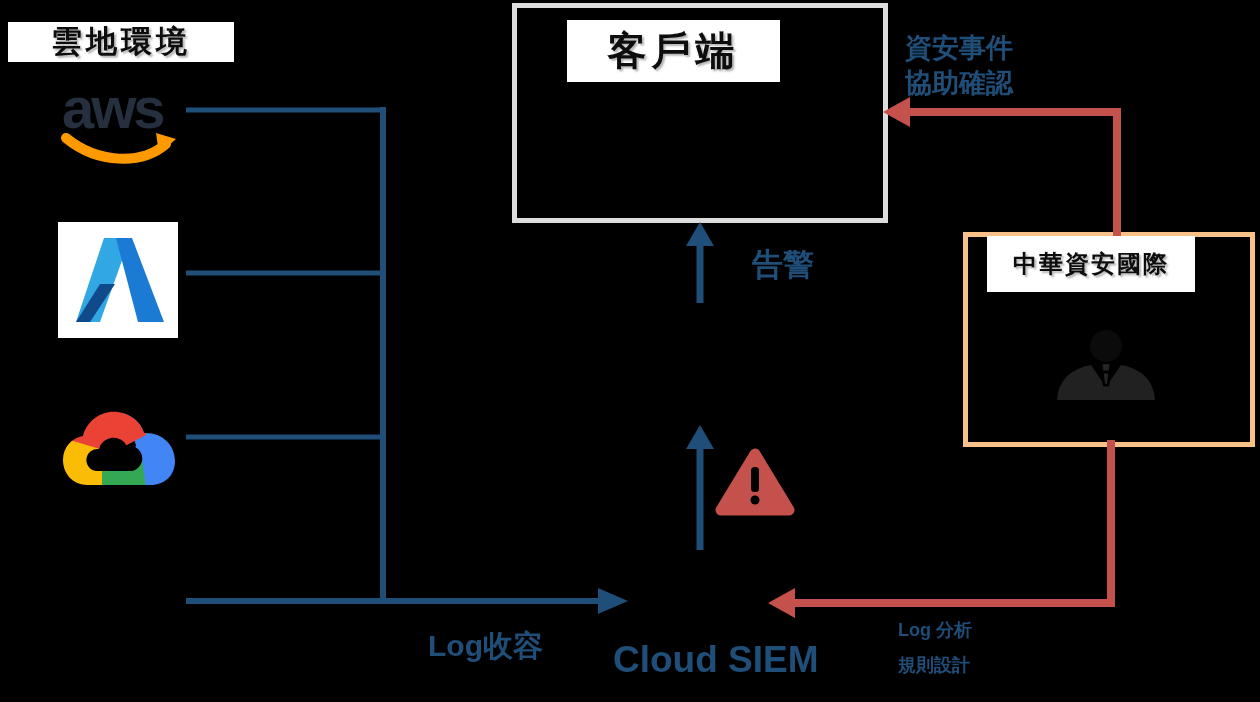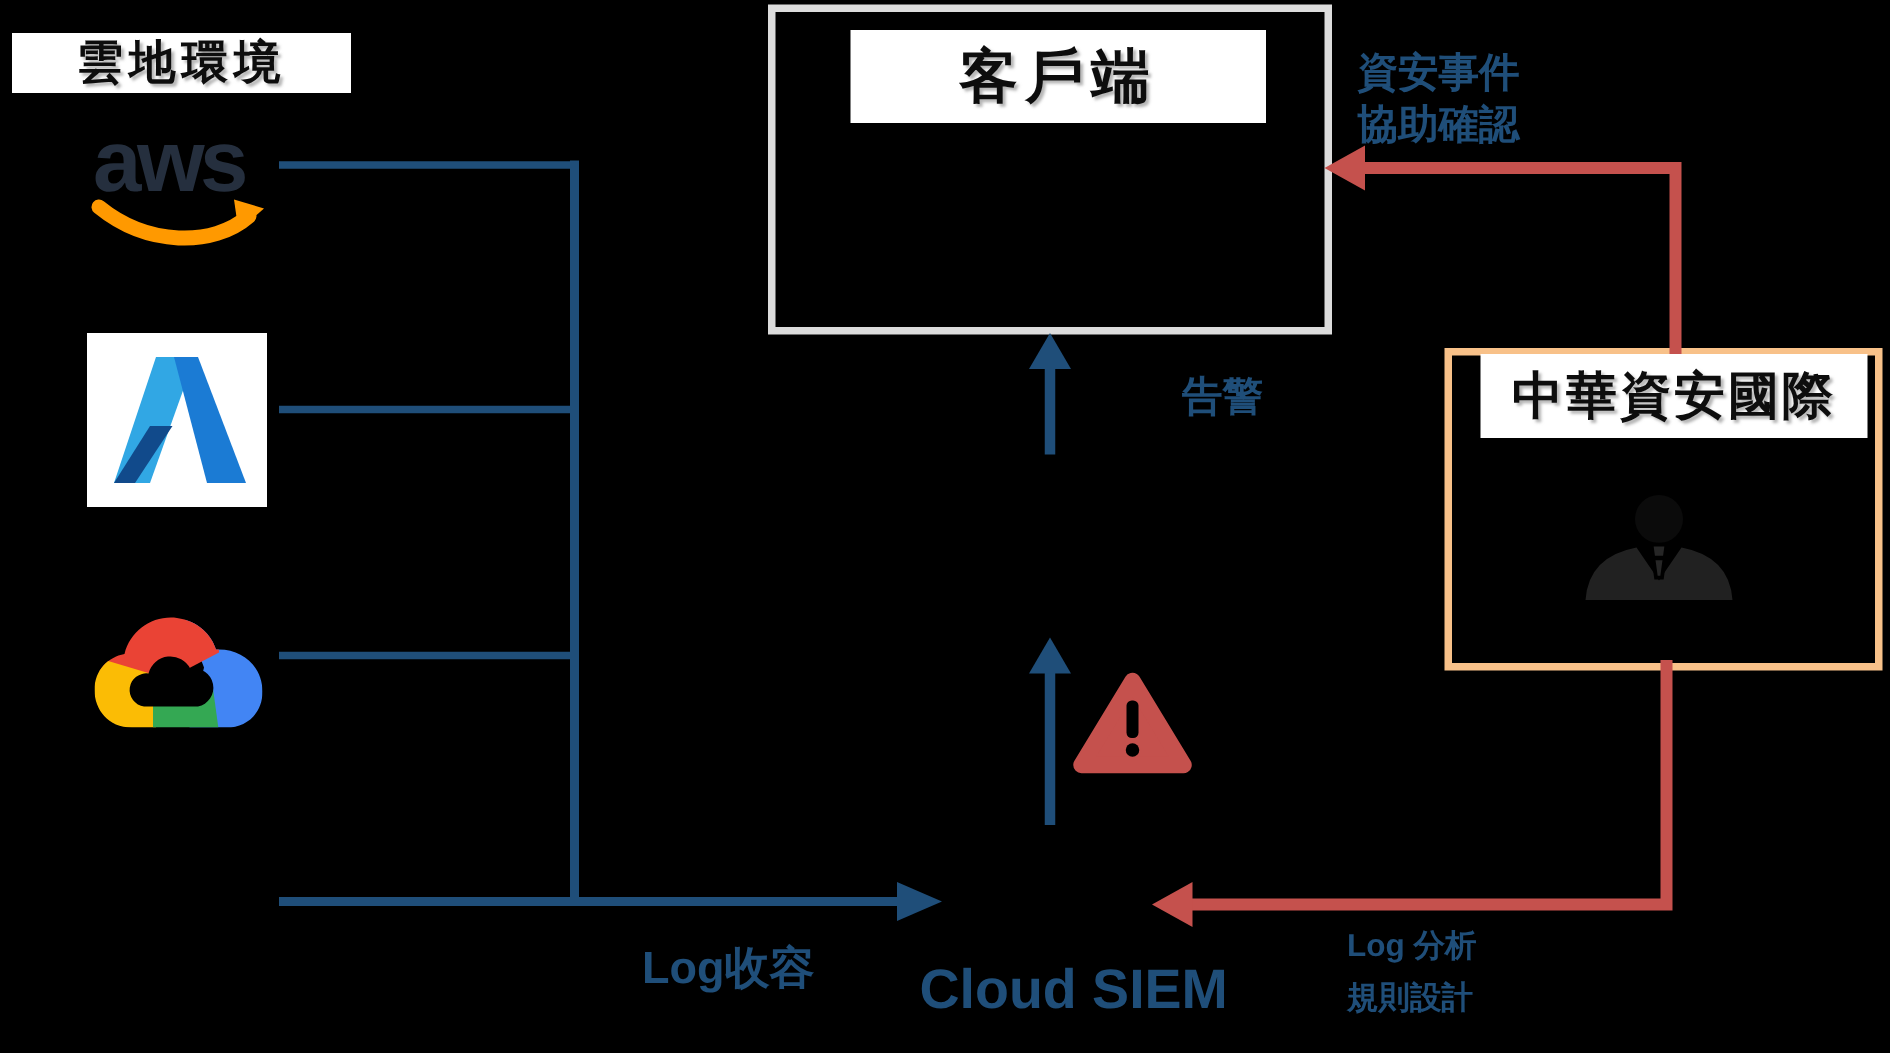--- a/index.html
+++ b/index.html
@@ -12,29 +12,29 @@
   .plate{
     position:absolute;background:#ffffff;display:flex;align-items:center;justify-content:center;
     color:#0d0d0d;font-weight:bold;
     text-shadow:2px 2px 2px rgba(120,120,120,0.55);
   }
   
   .frame{position:absolute;background:#000;}
   #client-box{left:512px;top:3px;width:366px;height:210px;border:5px solid #dcdcdc;}
   #vendor-box{left:963px;top:232px;width:282px;height:205px;border:5px solid #f8c189;}
   #header-plate{left:8px;top:22px;width:226px;height:40px;font-size:31px;letter-spacing:4px;}
-  #client-plate{left:567px;top:20px;width:277px;height:62px;font-size:39px;letter-spacing:5px;}
-  #vendor-plate{left:987px;top:236px;width:258px;height:56px;font-size:34px;letter-spacing:2px;}
+  #client-plate{left:567px;top:20px;width:213px;height:62px;font-size:39px;letter-spacing:5px;}
+  #vendor-plate{left:987px;top:236px;width:208px;height:56px;font-size:24px;letter-spacing:2px;}
   
   .blue-label{position:absolute;color:#1f4e79;font-weight:bold;line-height:35px;}
   #assist-label{left:905px;top:31px;font-size:27px;}
-  #alert-label{left:788px;top:247px;font-size:27px;}
+  #alert-label{left:752px;top:247px;font-size:31px;}
   #log-collect-label{left:428px;top:628px;font-size:30px;}
   #cloud-siem-label{left:613px;top:642px;font-size:37px;}
-  #analysis-label{left:898px;top:613px;font-size:21px;}
+  #analysis-label{left:898px;top:613px;font-size:18px;}
   
   #aws-logo{left:60px;top:76px;width:125px;height:96px;text-align:center;}
   #aws-wordmark{position:absolute;left:2px;top:0;font-size:58px;line-height:1.1;
     font-weight:bold;color:#252f3e;letter-spacing:-3px;}
   #aws-smile{position:absolute;left:0;top:56px;}
   
   #azure-logo{left:58px;top:222px;width:120px;height:116px;background:#fff;
     display:flex;align-items:center;justify-content:center;}
   
   #gcp-logo{left:60px;top:403px;width:118px;height:100px;}

